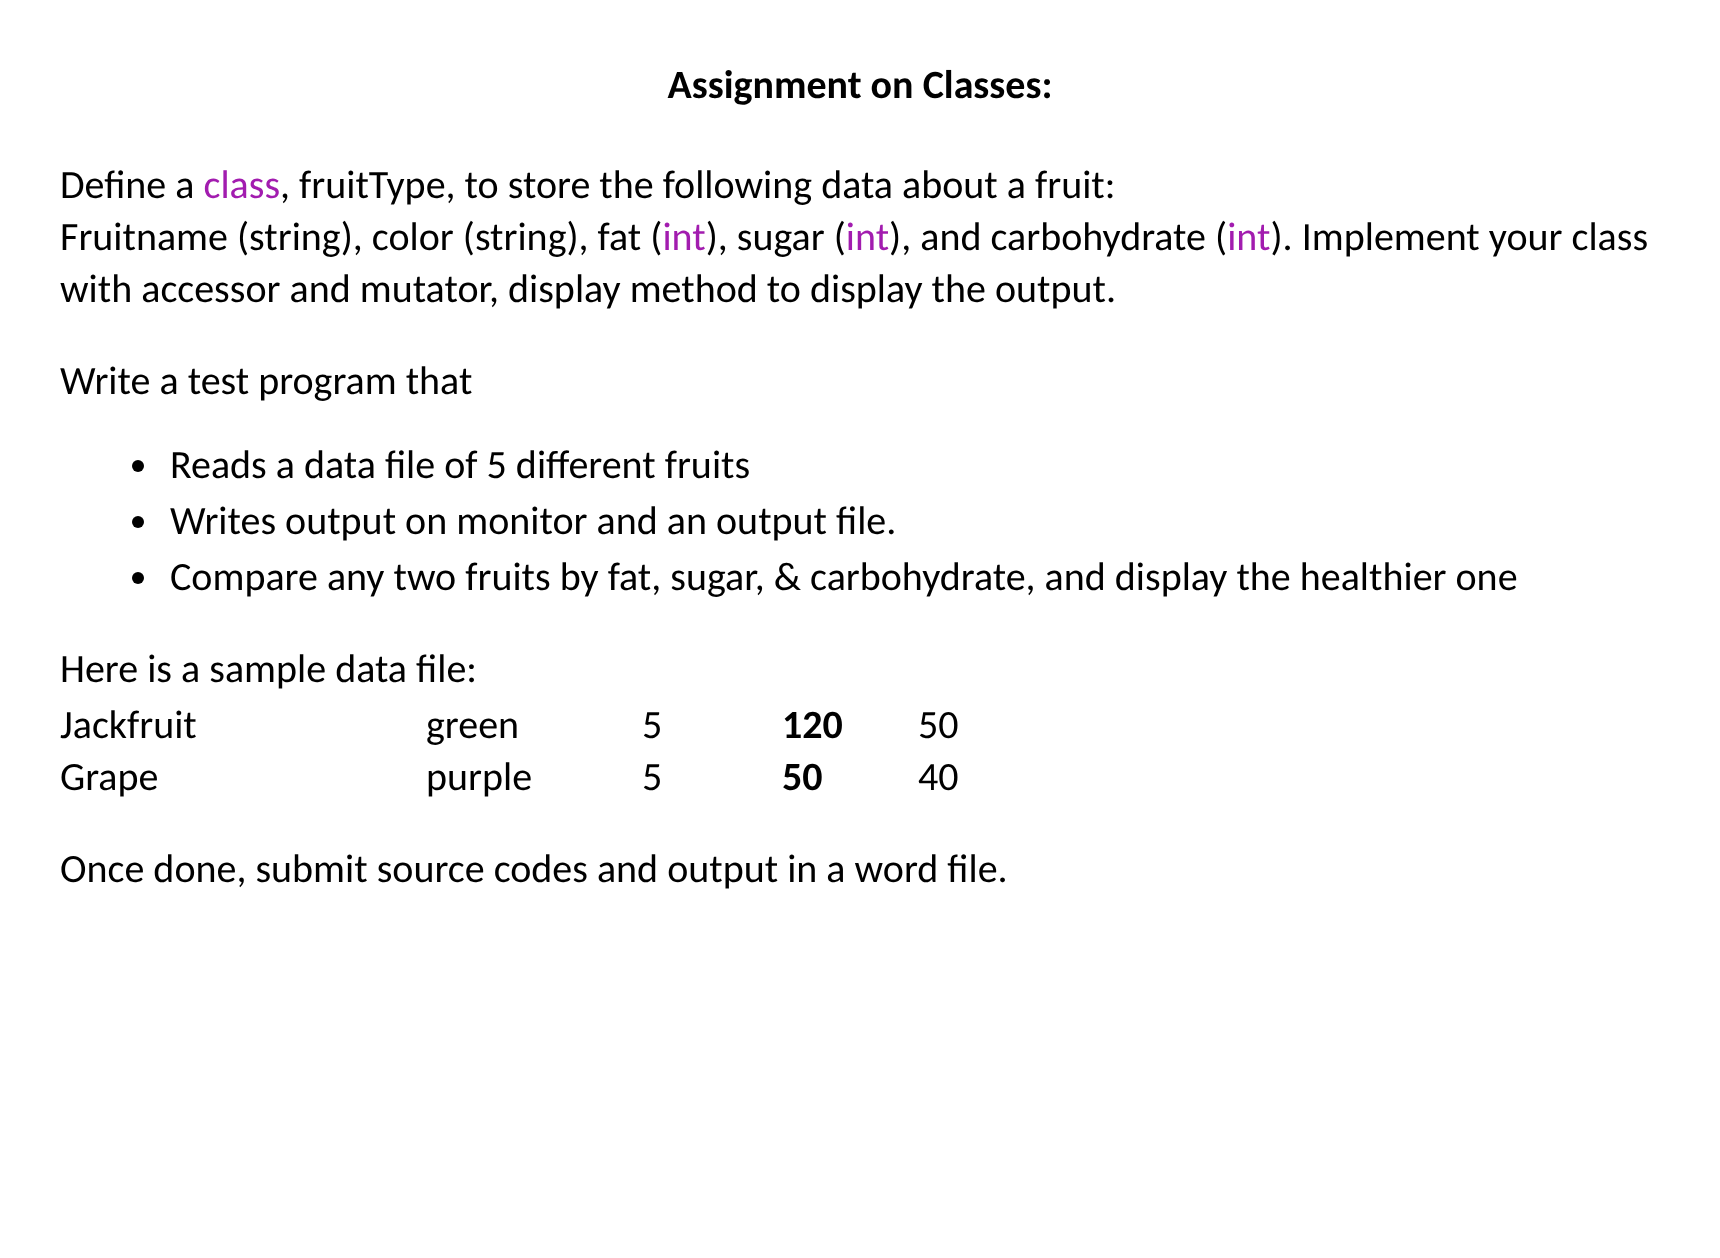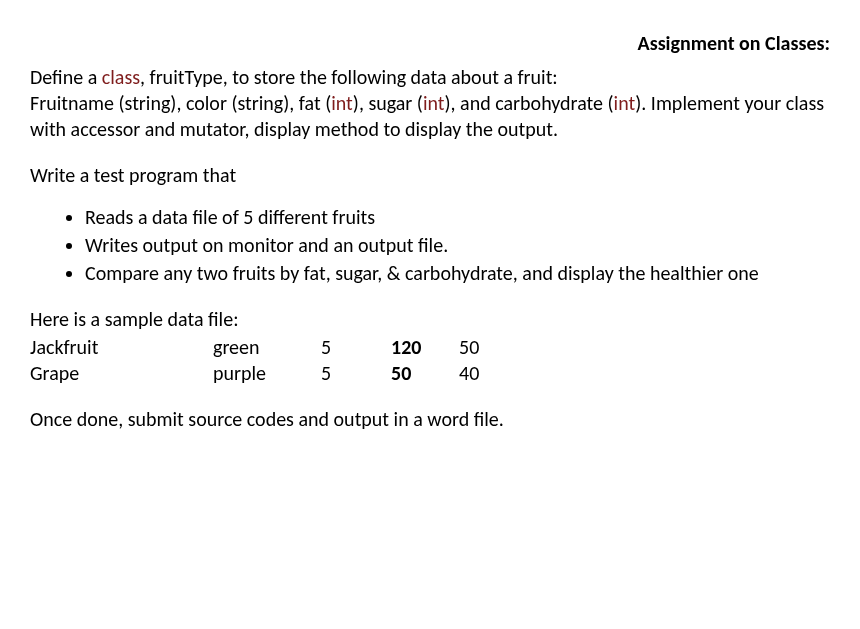--- a/index.html
+++ b/index.html
@@ -8,28 +8,28 @@
       color: #000;
       background: #fff;
       margin: 0;
       padding: 30px 30px 30px 30px;
       width: 860px;
       box-sizing: border-box;
       line-height: 1.3;
     }
     .title {
       font-weight: bold;
-      text-align: right;
-      margin-bottom: 8px;
+      text-align: center;
+      margin-bottom: 24px;
     }
     .para {
       margin-bottom: 20px;
     }
     .keyword {
-      color: #7f1d1d;
+      color: #a21caf;
     }
     ul {
       margin: 16px 0 20px 0;
       padding-left: 55px;
     }
     li {
       margin-bottom: 2px;
     }
     .bullet-lead {
       margin-bottom: 2px;

